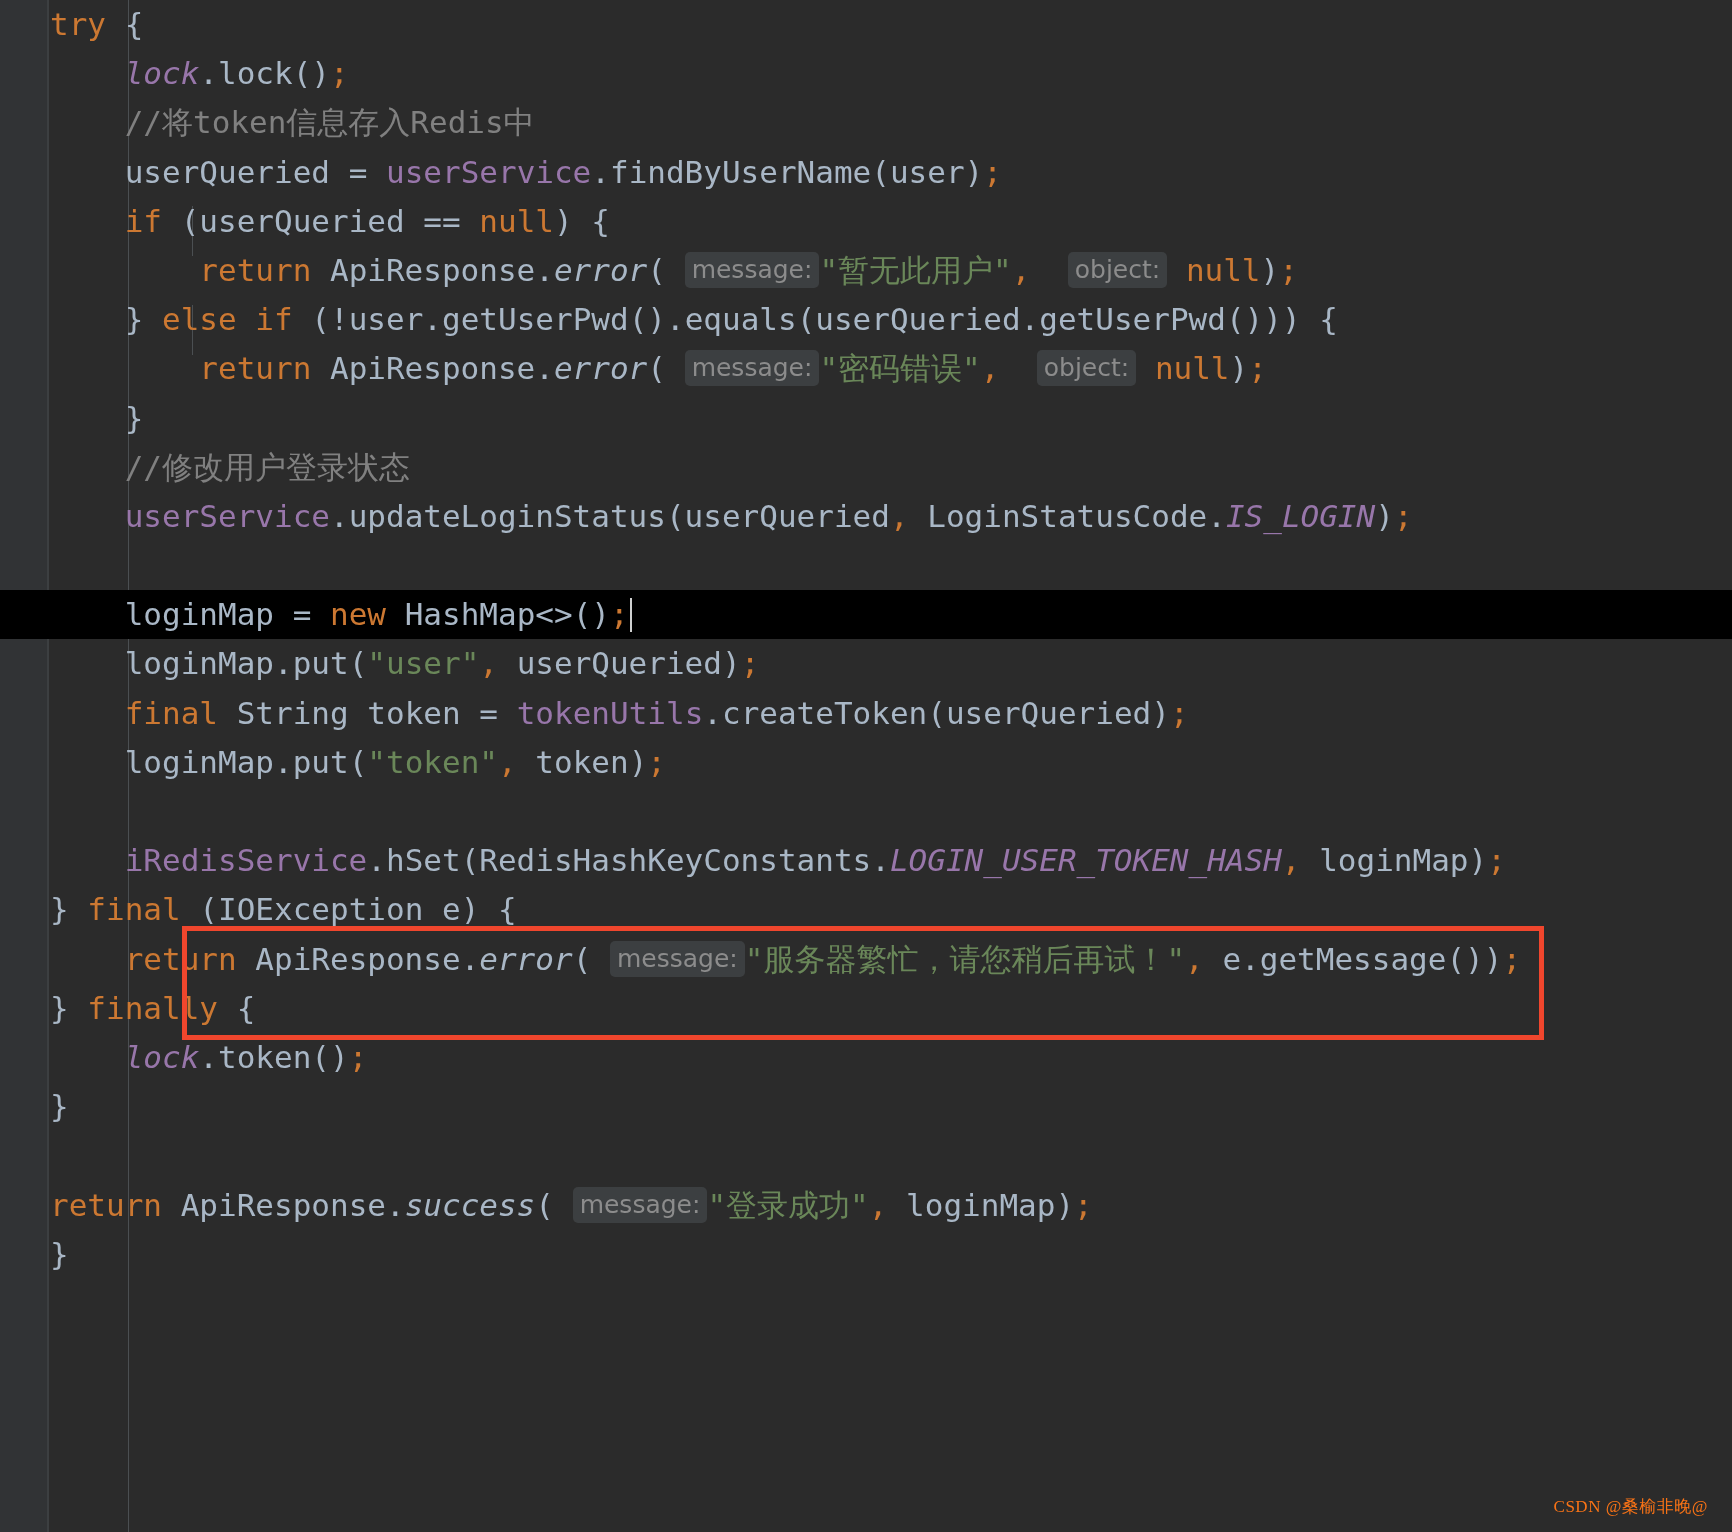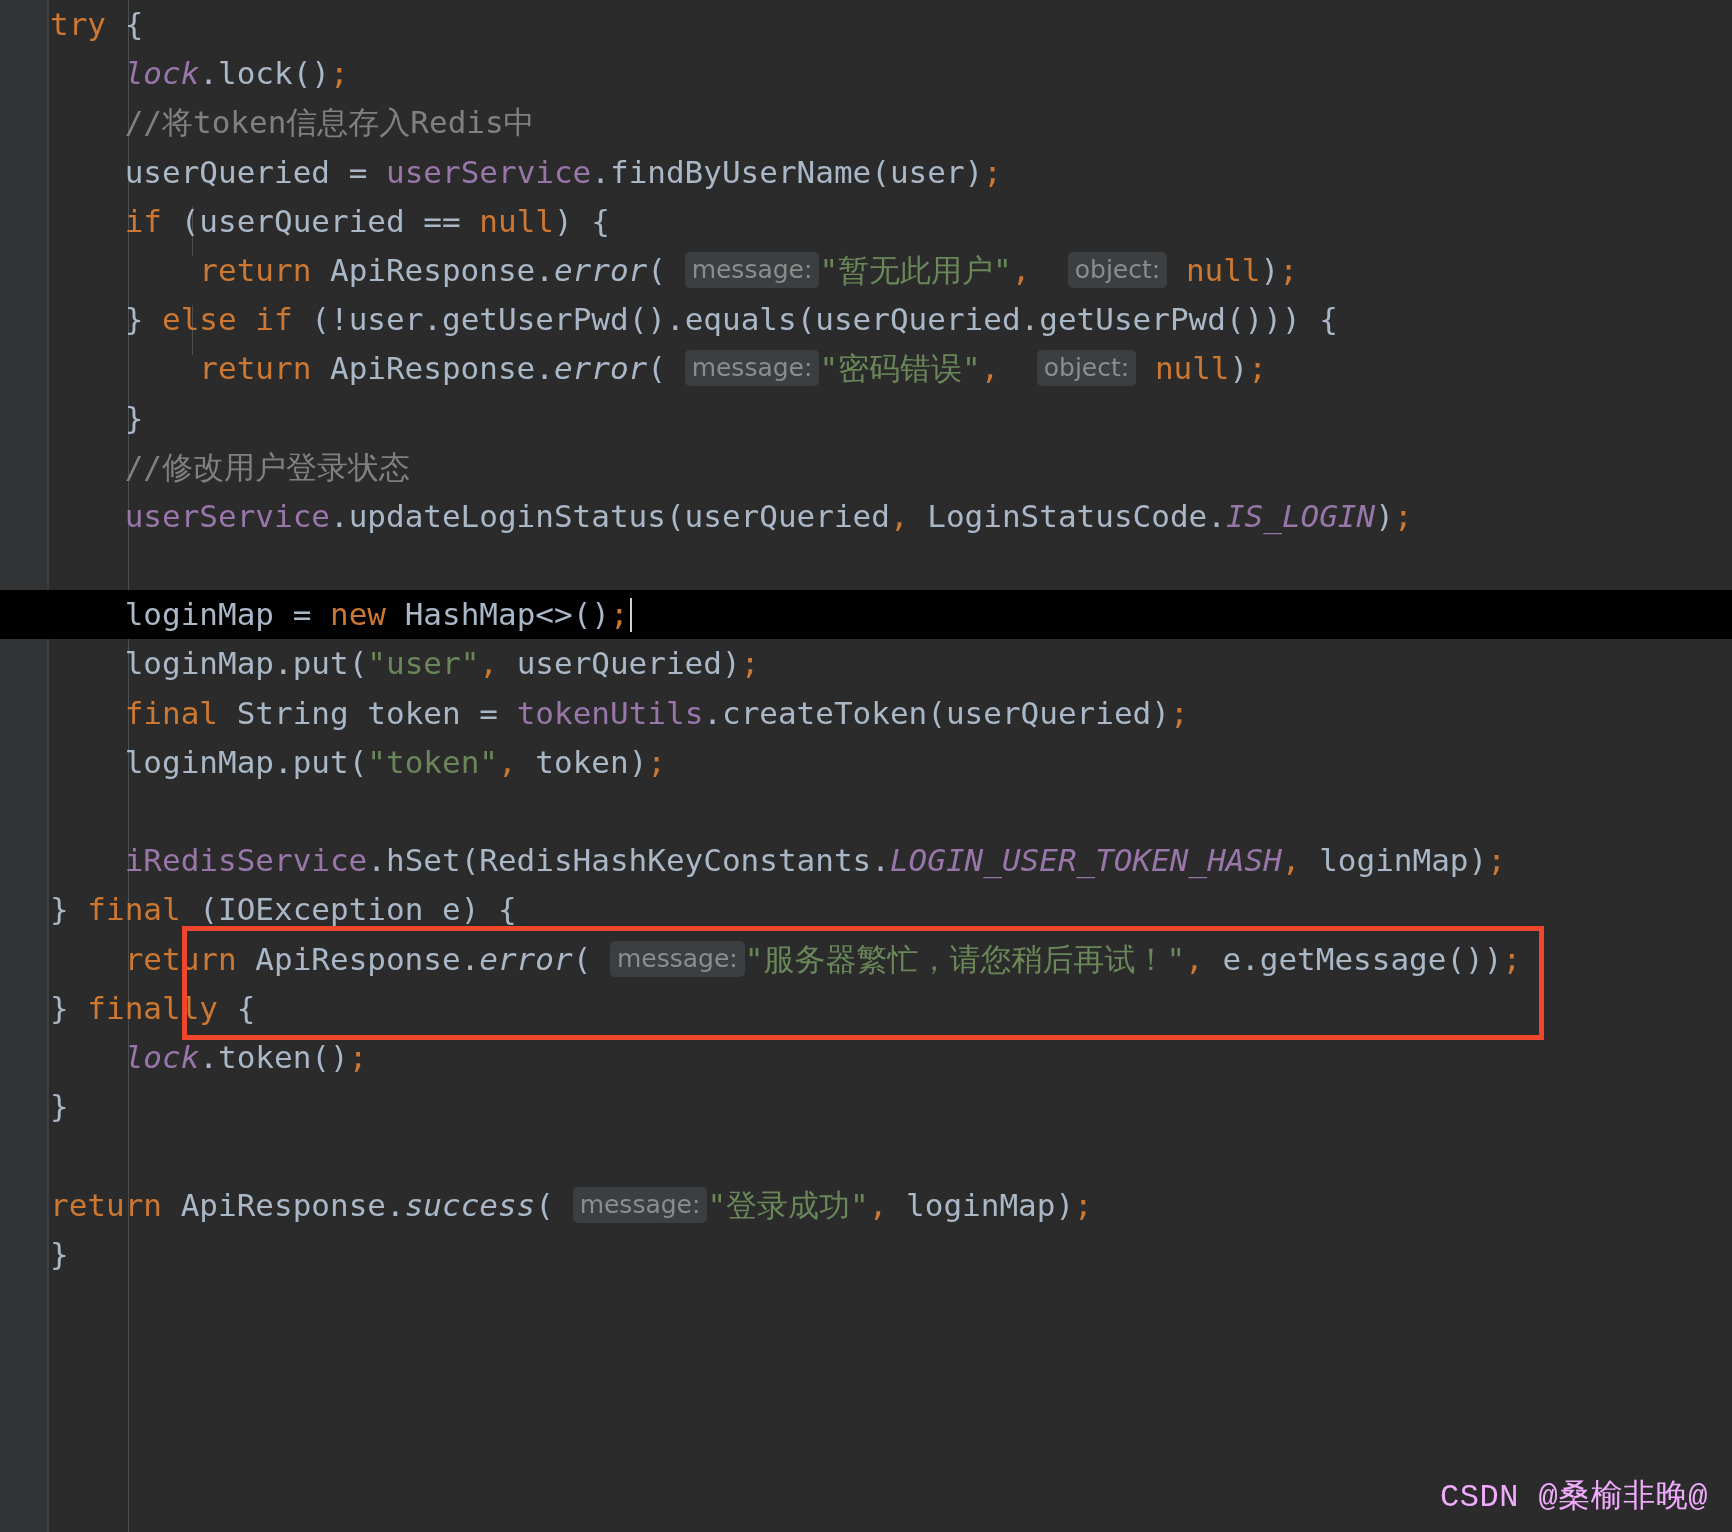--- a/index.html
+++ b/index.html
@@ -90,23 +90,23 @@
     left:182px; top:926px;
     width:1362px; height:114px;
     border:5px solid #f0462d;
     pointer-events:none;
   }
 
   
   #watermark{
     position:absolute;
     right:24px; bottom:14px;
-    color:#f0abfc;
-    font-size:32px;
-    font-family:Liberation Mono, monospace;
+    color:#f97316;
+    font-size:17px;
+    font-family:Liberation Serif, serif;
     letter-spacing:.5px;
   }
 </style>
 </head>
 <body>
 
 <div id="editor">
 
   <div class="gutter"></div>
   <div class="gutter-sep"></div>

